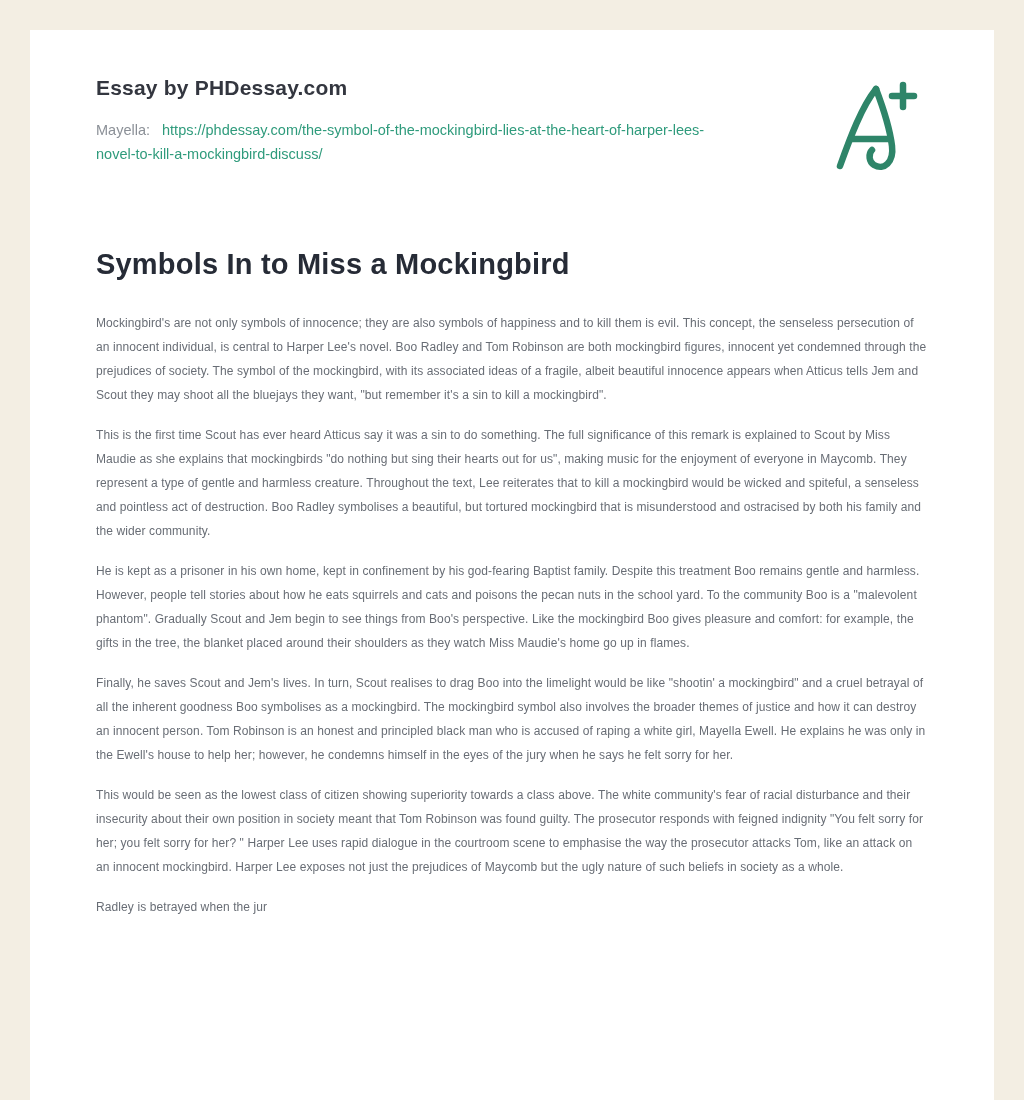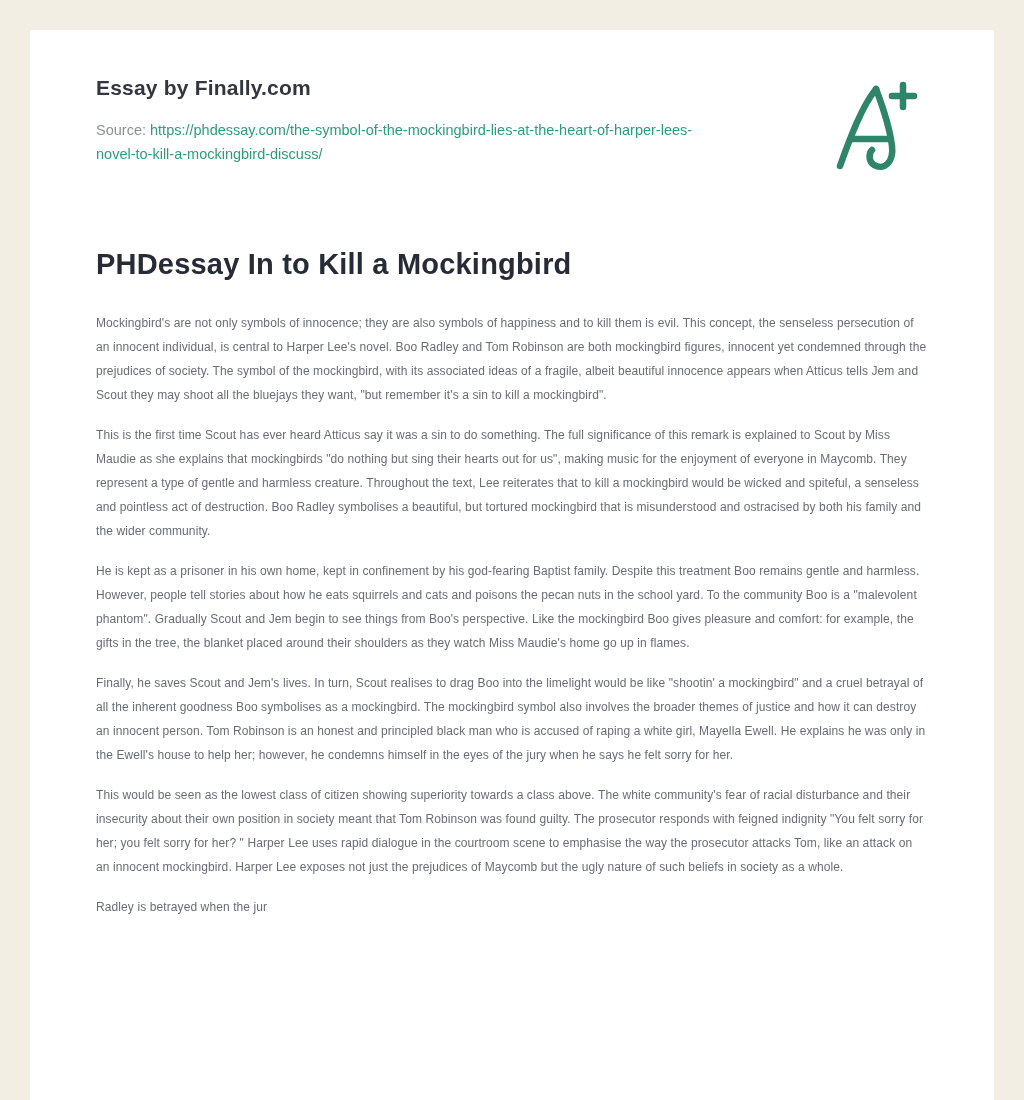--- a/index.html
+++ b/index.html
@@ -47,20 +47,21 @@
     font-size:14.5px;
     line-height:24px;
     max-width:632px;
     color:var(--muted);
   }
   .source a{
     color:var(--link);
     text-decoration:none;
     word-break:normal;
     overflow-wrap:break-word;
+    margin-left:8px;
   }
   .logo{
     width:104px;
     height:100px;
     flex-shrink:0;
     margin-top:2px;
   }
   .logo svg{width:100%;height:100%;}
   .essay-title{
     font-size:29px;
@@ -78,39 +79,39 @@
   }
 </style>
 </head>
 <body>
 
 <div class="card">
   <div class="card-inner">
 
     <div class="top-row">
       <div>
-        <h1 class="site-header">Essay by Finally.com</h1>
+        <h1 class="site-header">Essay by PHDessay.com</h1>
         <p class="source">
-          <span>Source:</span>
+          <span>Mayella:</span>
           <a href="#">https://phdessay.com/the-symbol-of-the-mockingbird-lies-at-the-heart-of-harper-lees-novel-to-kill-a-mockingbird-discuss/</a>
         </p>
       </div>
 
       <div class="logo">
         <svg viewBox="0 0 100 100" fill="none" stroke="#2e8569" stroke-width="6.5" stroke-linecap="round" stroke-linejoin="round" aria-hidden="true">
           <path d="M 14 88 C 24 60 36 28 50 11"></path>
           <path d="M 50 11 C 58 32 64 52 66 68 C 68 84 58 93 48 87 C 43 84 42 76 46 72"></path>
           <path d="M 25 61 L 63 61"></path>
           <path d="M 77 7 L 77 29"></path>
           <path d="M 66 18 L 88 18"></path>
         </svg>
       </div>
     </div>
 
-    <h2 class="essay-title">PHDessay In to Kill a Mockingbird</h2>
+    <h2 class="essay-title">Symbols In to Miss a Mockingbird</h2>
 
     <div class="essay-body">
       <p>Mockingbird's are not only symbols of innocence; they are also symbols of happiness and to kill them is evil. This concept, the senseless persecution of an innocent individual, is central to Harper Lee's novel. Boo Radley and Tom Robinson are both mockingbird figures, innocent yet condemned through the prejudices of society. The symbol of the mockingbird, with its associated ideas of a fragile, albeit beautiful innocence appears when Atticus tells Jem and Scout they may shoot all the bluejays they want, "but remember it's a sin to kill a mockingbird".</p>
       <p>This is the first time Scout has ever heard Atticus say it was a sin to do something. The full significance of this remark is explained to Scout by Miss Maudie as she explains that mockingbirds "do nothing but sing their hearts out for us", making music for the enjoyment of everyone in Maycomb. They represent a type of gentle and harmless creature. Throughout the text, Lee reiterates that to kill a mockingbird would be wicked and spiteful, a senseless and pointless act of destruction. Boo Radley symbolises a beautiful, but tortured mockingbird that is misunderstood and ostracised by both his family and the wider community.</p>
       <p>He is kept as a prisoner in his own home, kept in confinement by his god-fearing Baptist family. Despite this treatment Boo remains gentle and harmless. However, people tell stories about how he eats squirrels and cats and poisons the pecan nuts in the school yard. To the community Boo is a "malevolent phantom". Gradually Scout and Jem begin to see things from Boo's perspective. Like the mockingbird Boo gives pleasure and comfort: for example, the gifts in the tree, the blanket placed around their shoulders as they watch Miss Maudie's home go up in flames.</p>
       <p>Finally, he saves Scout and Jem's lives. In turn, Scout realises to drag Boo into the limelight would be like "shootin' a mockingbird" and a cruel betrayal of all the inherent goodness Boo symbolises as a mockingbird. The mockingbird symbol also involves the broader themes of justice and how it can destroy an innocent person. Tom Robinson is an honest and principled black man who is accused of raping a white girl, Mayella Ewell. He explains he was only in the Ewell's house to help her; however, he condemns himself in the eyes of the jury when he says he felt sorry for her.</p>
       <p>This would be seen as the lowest class of citizen showing superiority towards a class above. The white community's fear of racial disturbance and their insecurity about their own position in society meant that Tom Robinson was found guilty. The prosecutor responds with feigned indignity "You felt sorry for her; you felt sorry for her? " Harper Lee uses rapid dialogue in the courtroom scene to emphasise the way the prosecutor attacks Tom, like an attack on an innocent mockingbird. Harper Lee exposes not just the prejudices of Maycomb but the ugly nature of such beliefs in society as a whole.</p>
       <p>Radley is betrayed when the jur</p>
     </div>
 

